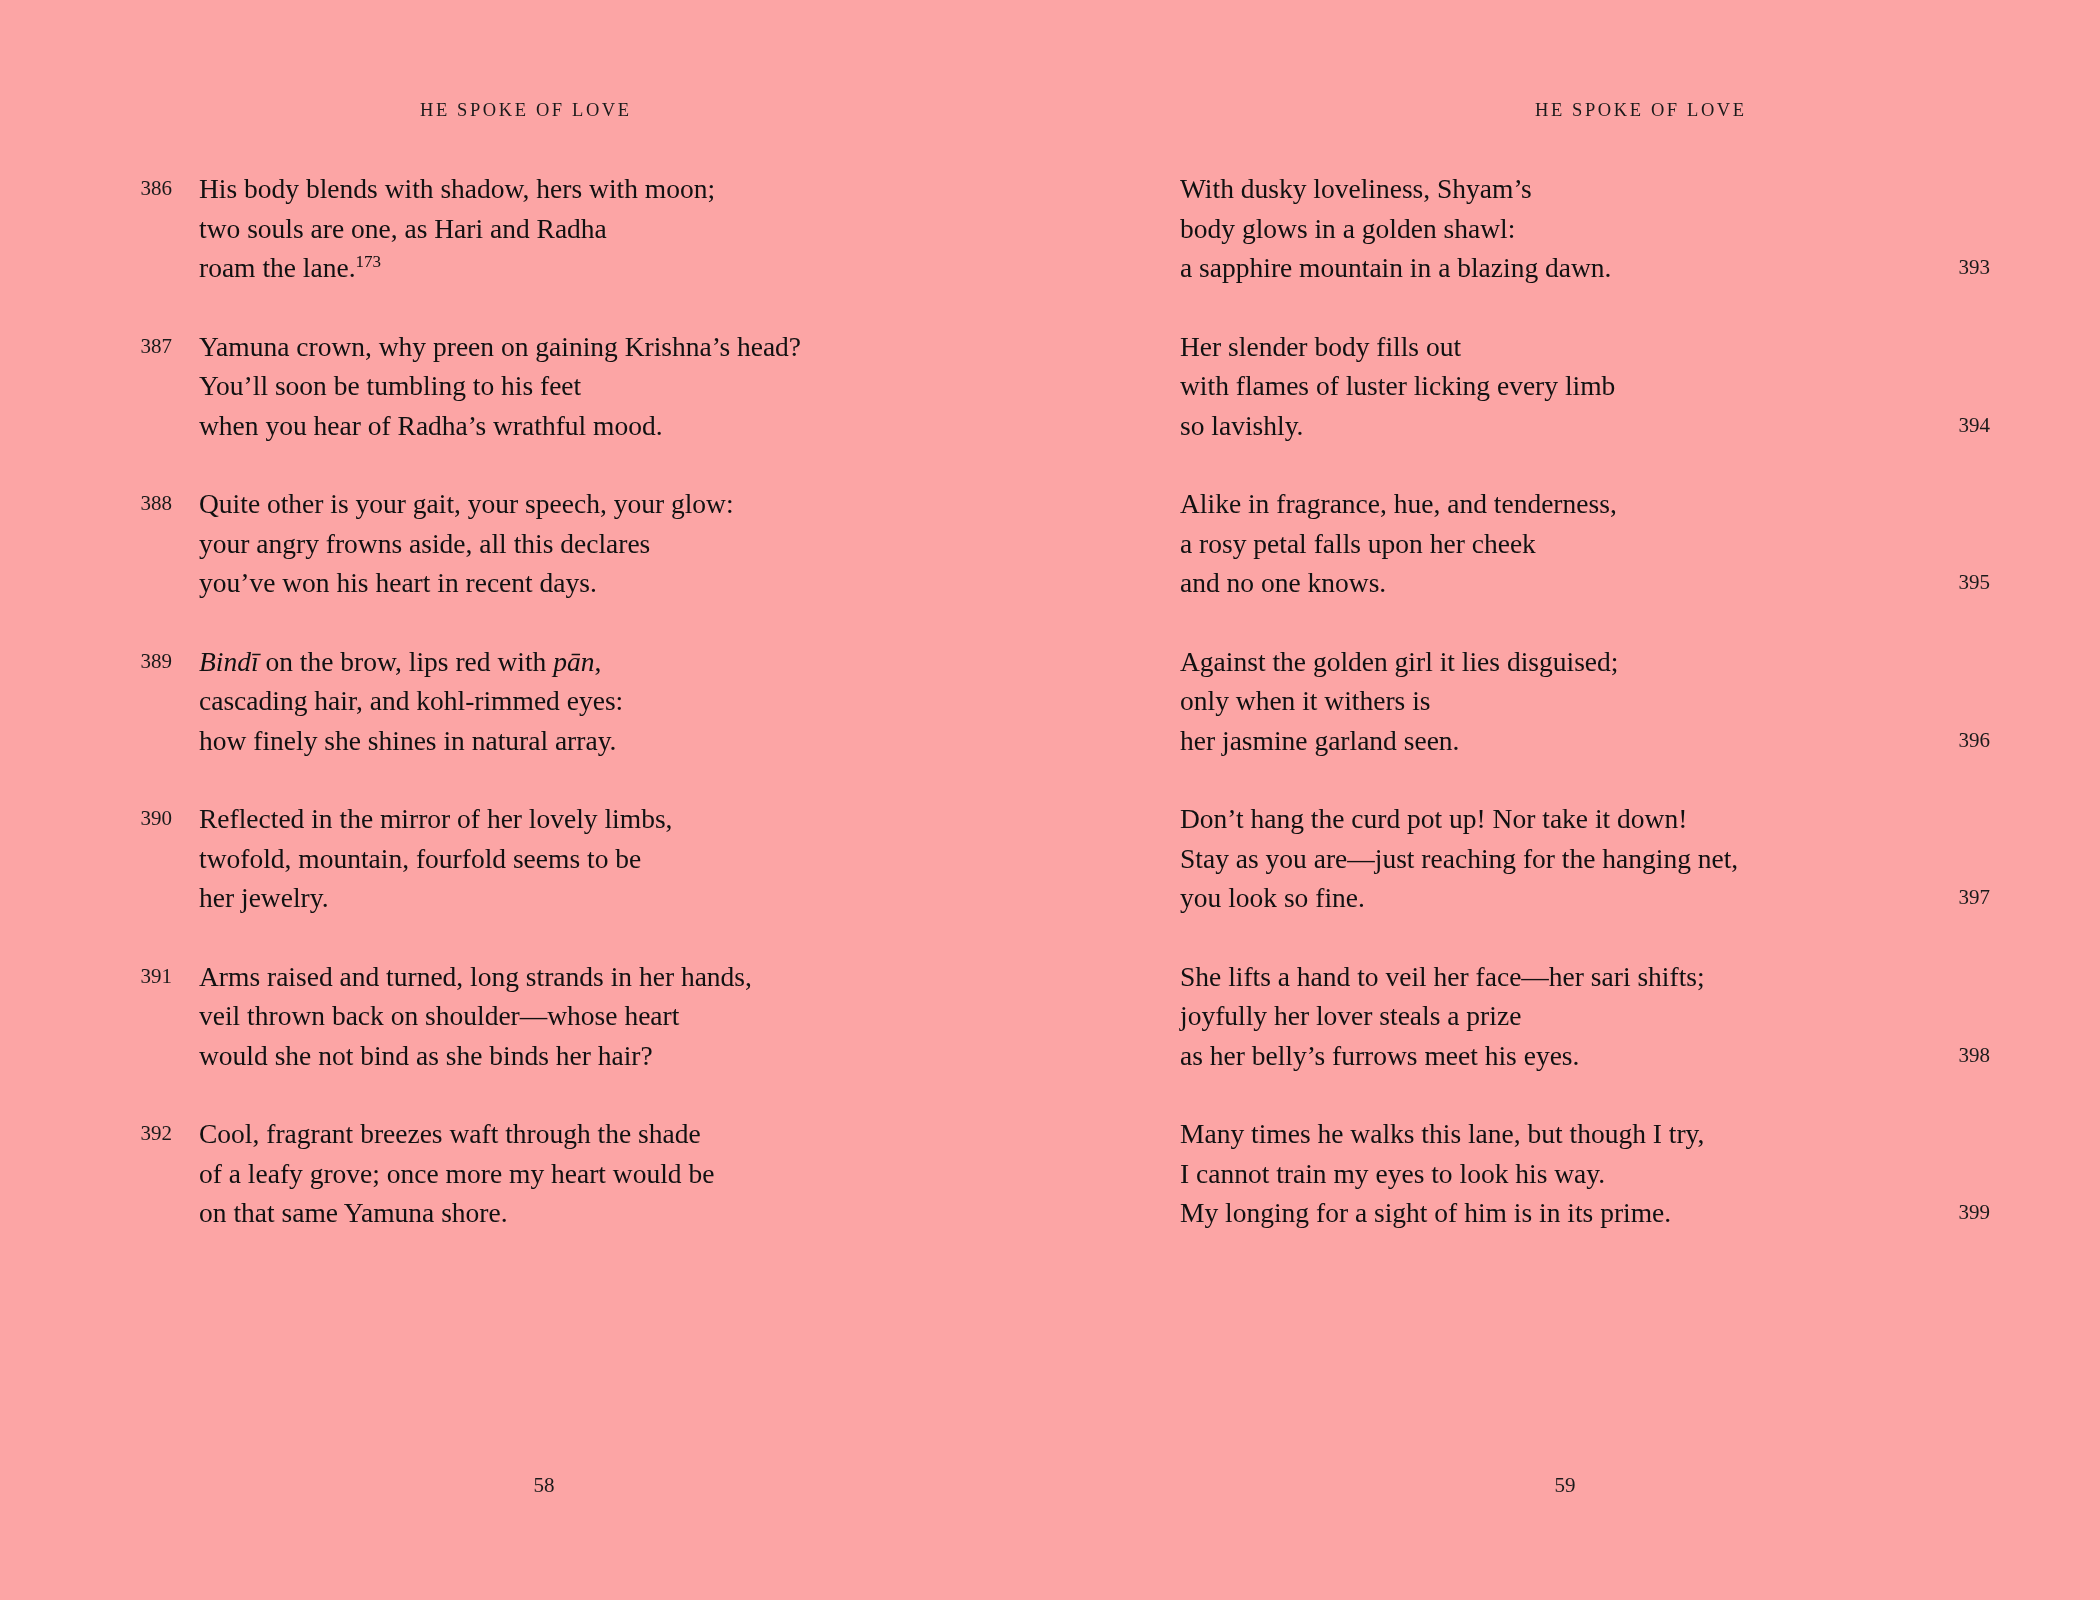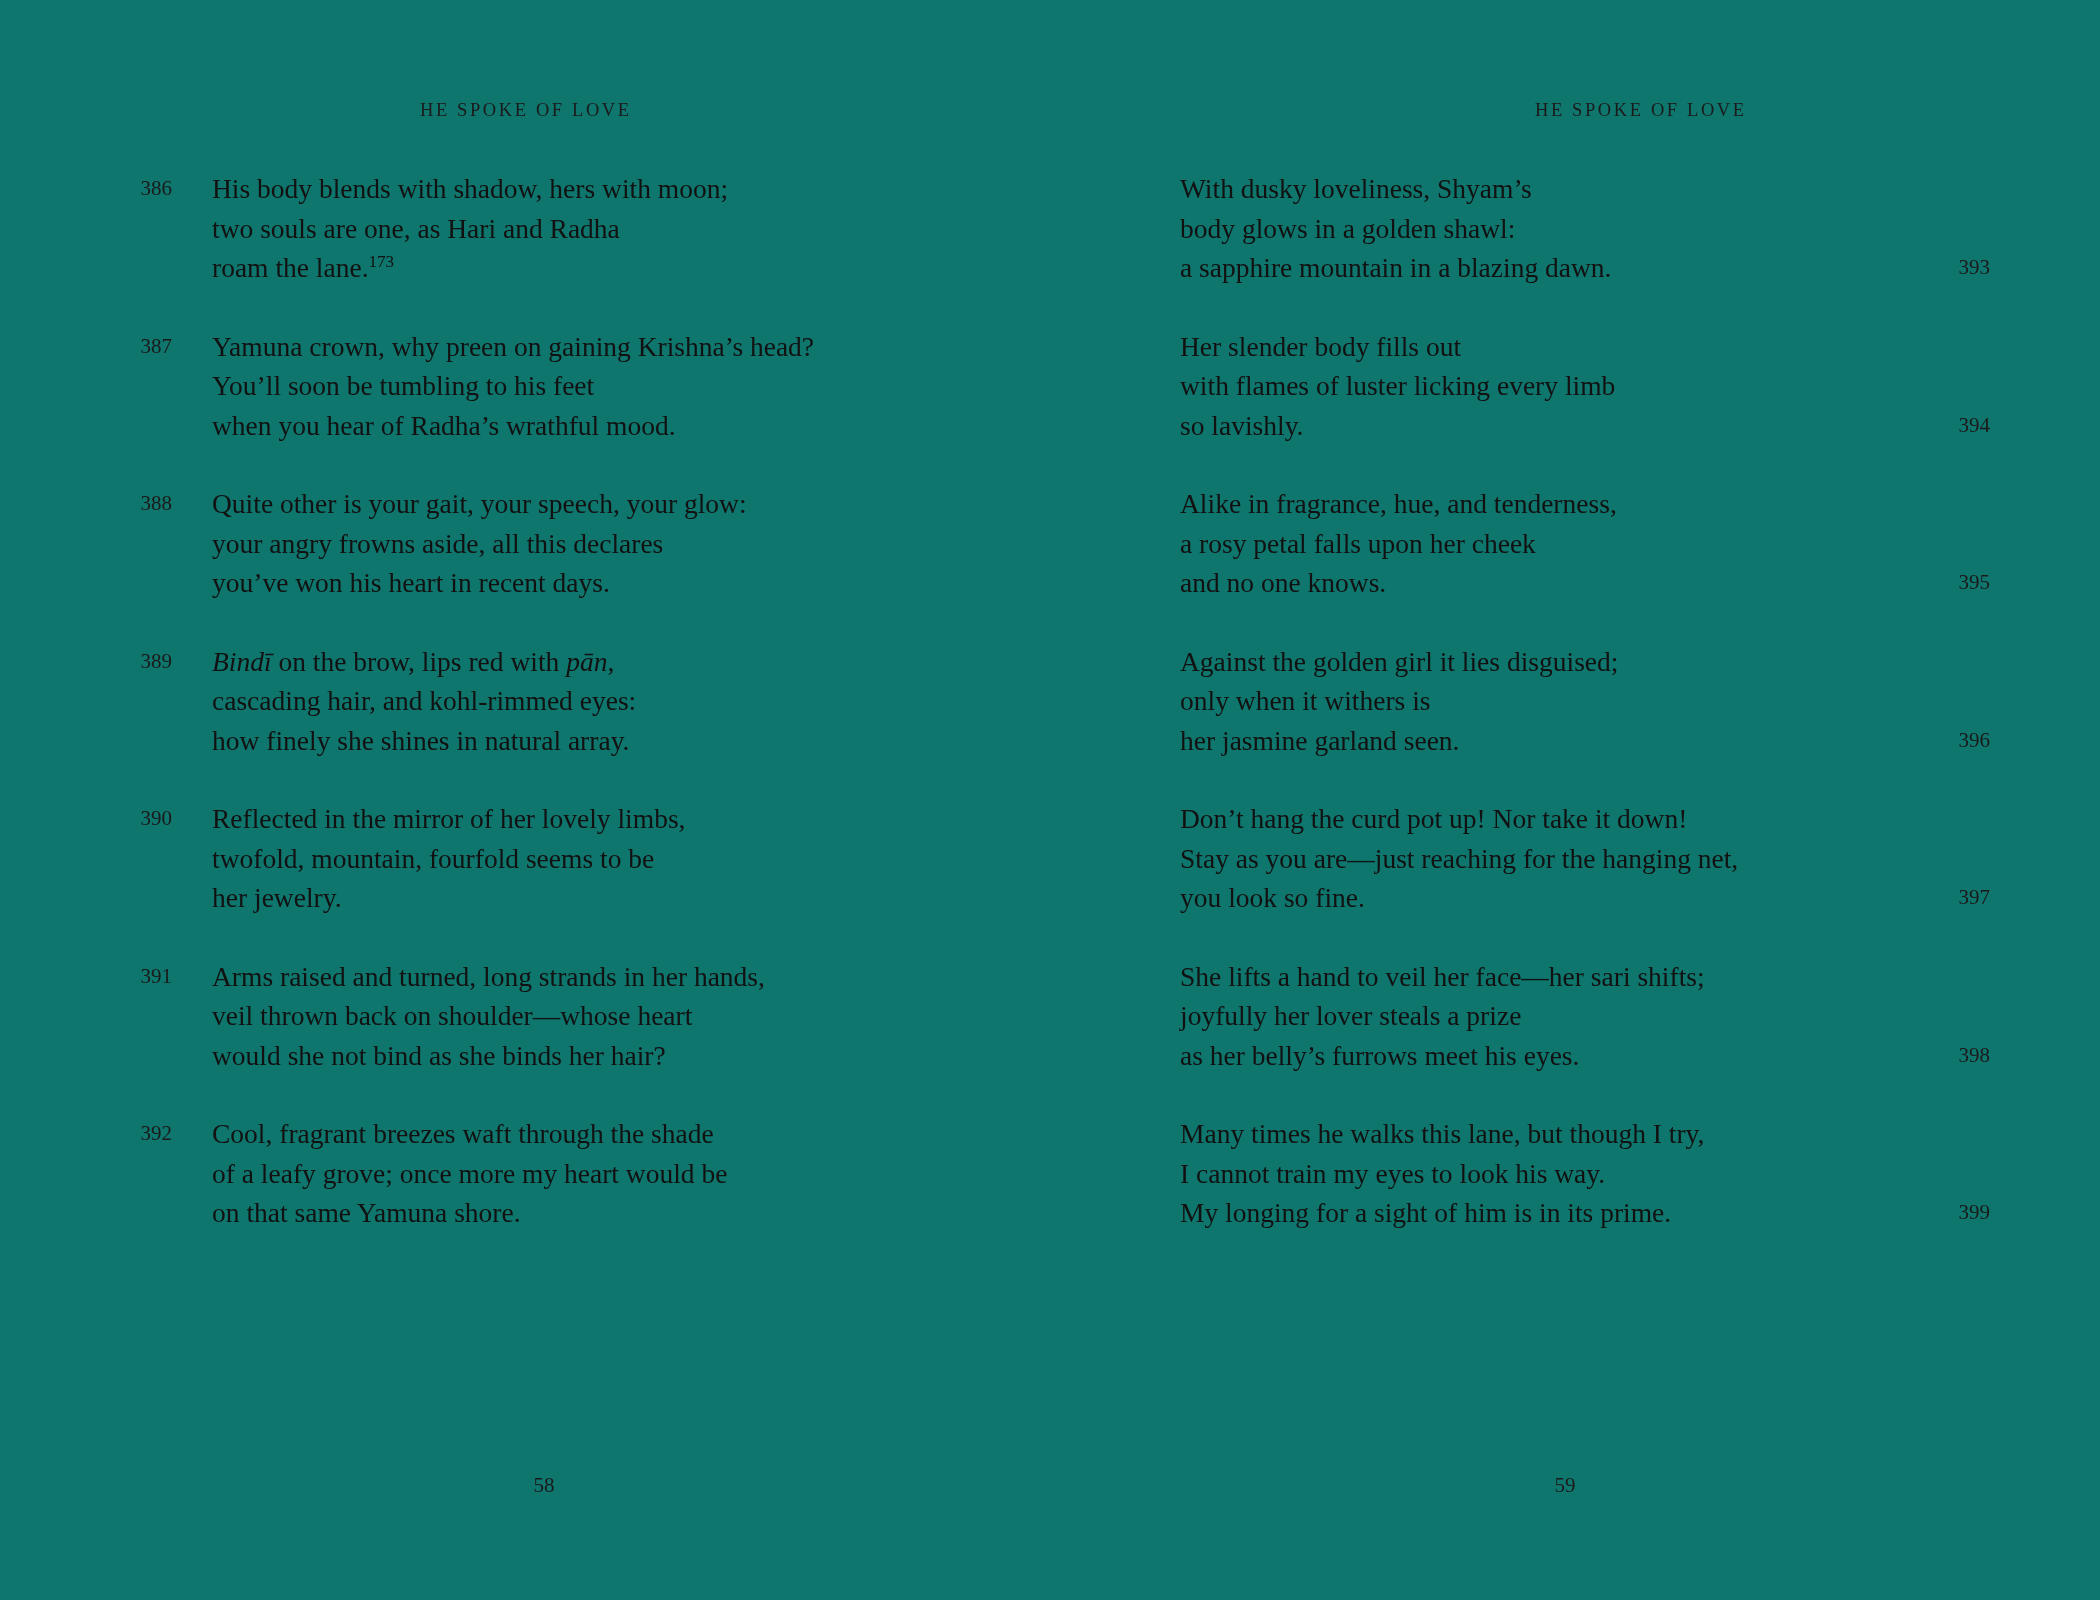--- a/index.html
+++ b/index.html
@@ -6,21 +6,21 @@
   html, body {
     margin: 0;
     padding: 0;
     background: #ffffff;
   }
 
   .spread {
     position: relative;
     width: 2100px;
     height: 1600px;
-    background: #0f766e;
+    background: #fca5a5;
     font-family: "Liberation Serif", "DejaVu Serif", serif;
     color: #111111;
     overflow: hidden;
     display: flex;
   }
 
   .page {
     position: relative;
     width: 1050px;
     height: 1600px;
@@ -51,21 +51,20 @@
 
   
   .verses {
     margin-top: 48px;
   }
 
   .verse {
     display: flex;
     align-items: flex-start;
     margin-bottom: 39px;
-    gap: 13px;
   }
 
   .verse:last-child { margin-bottom: 4px; }
 
   .verse-num {
     font-size: 21px;
     line-height: 39.5px;
     color: #1a1a1a;
     flex: 0 0 auto;
     font-feature-settings: "onum" 1;

